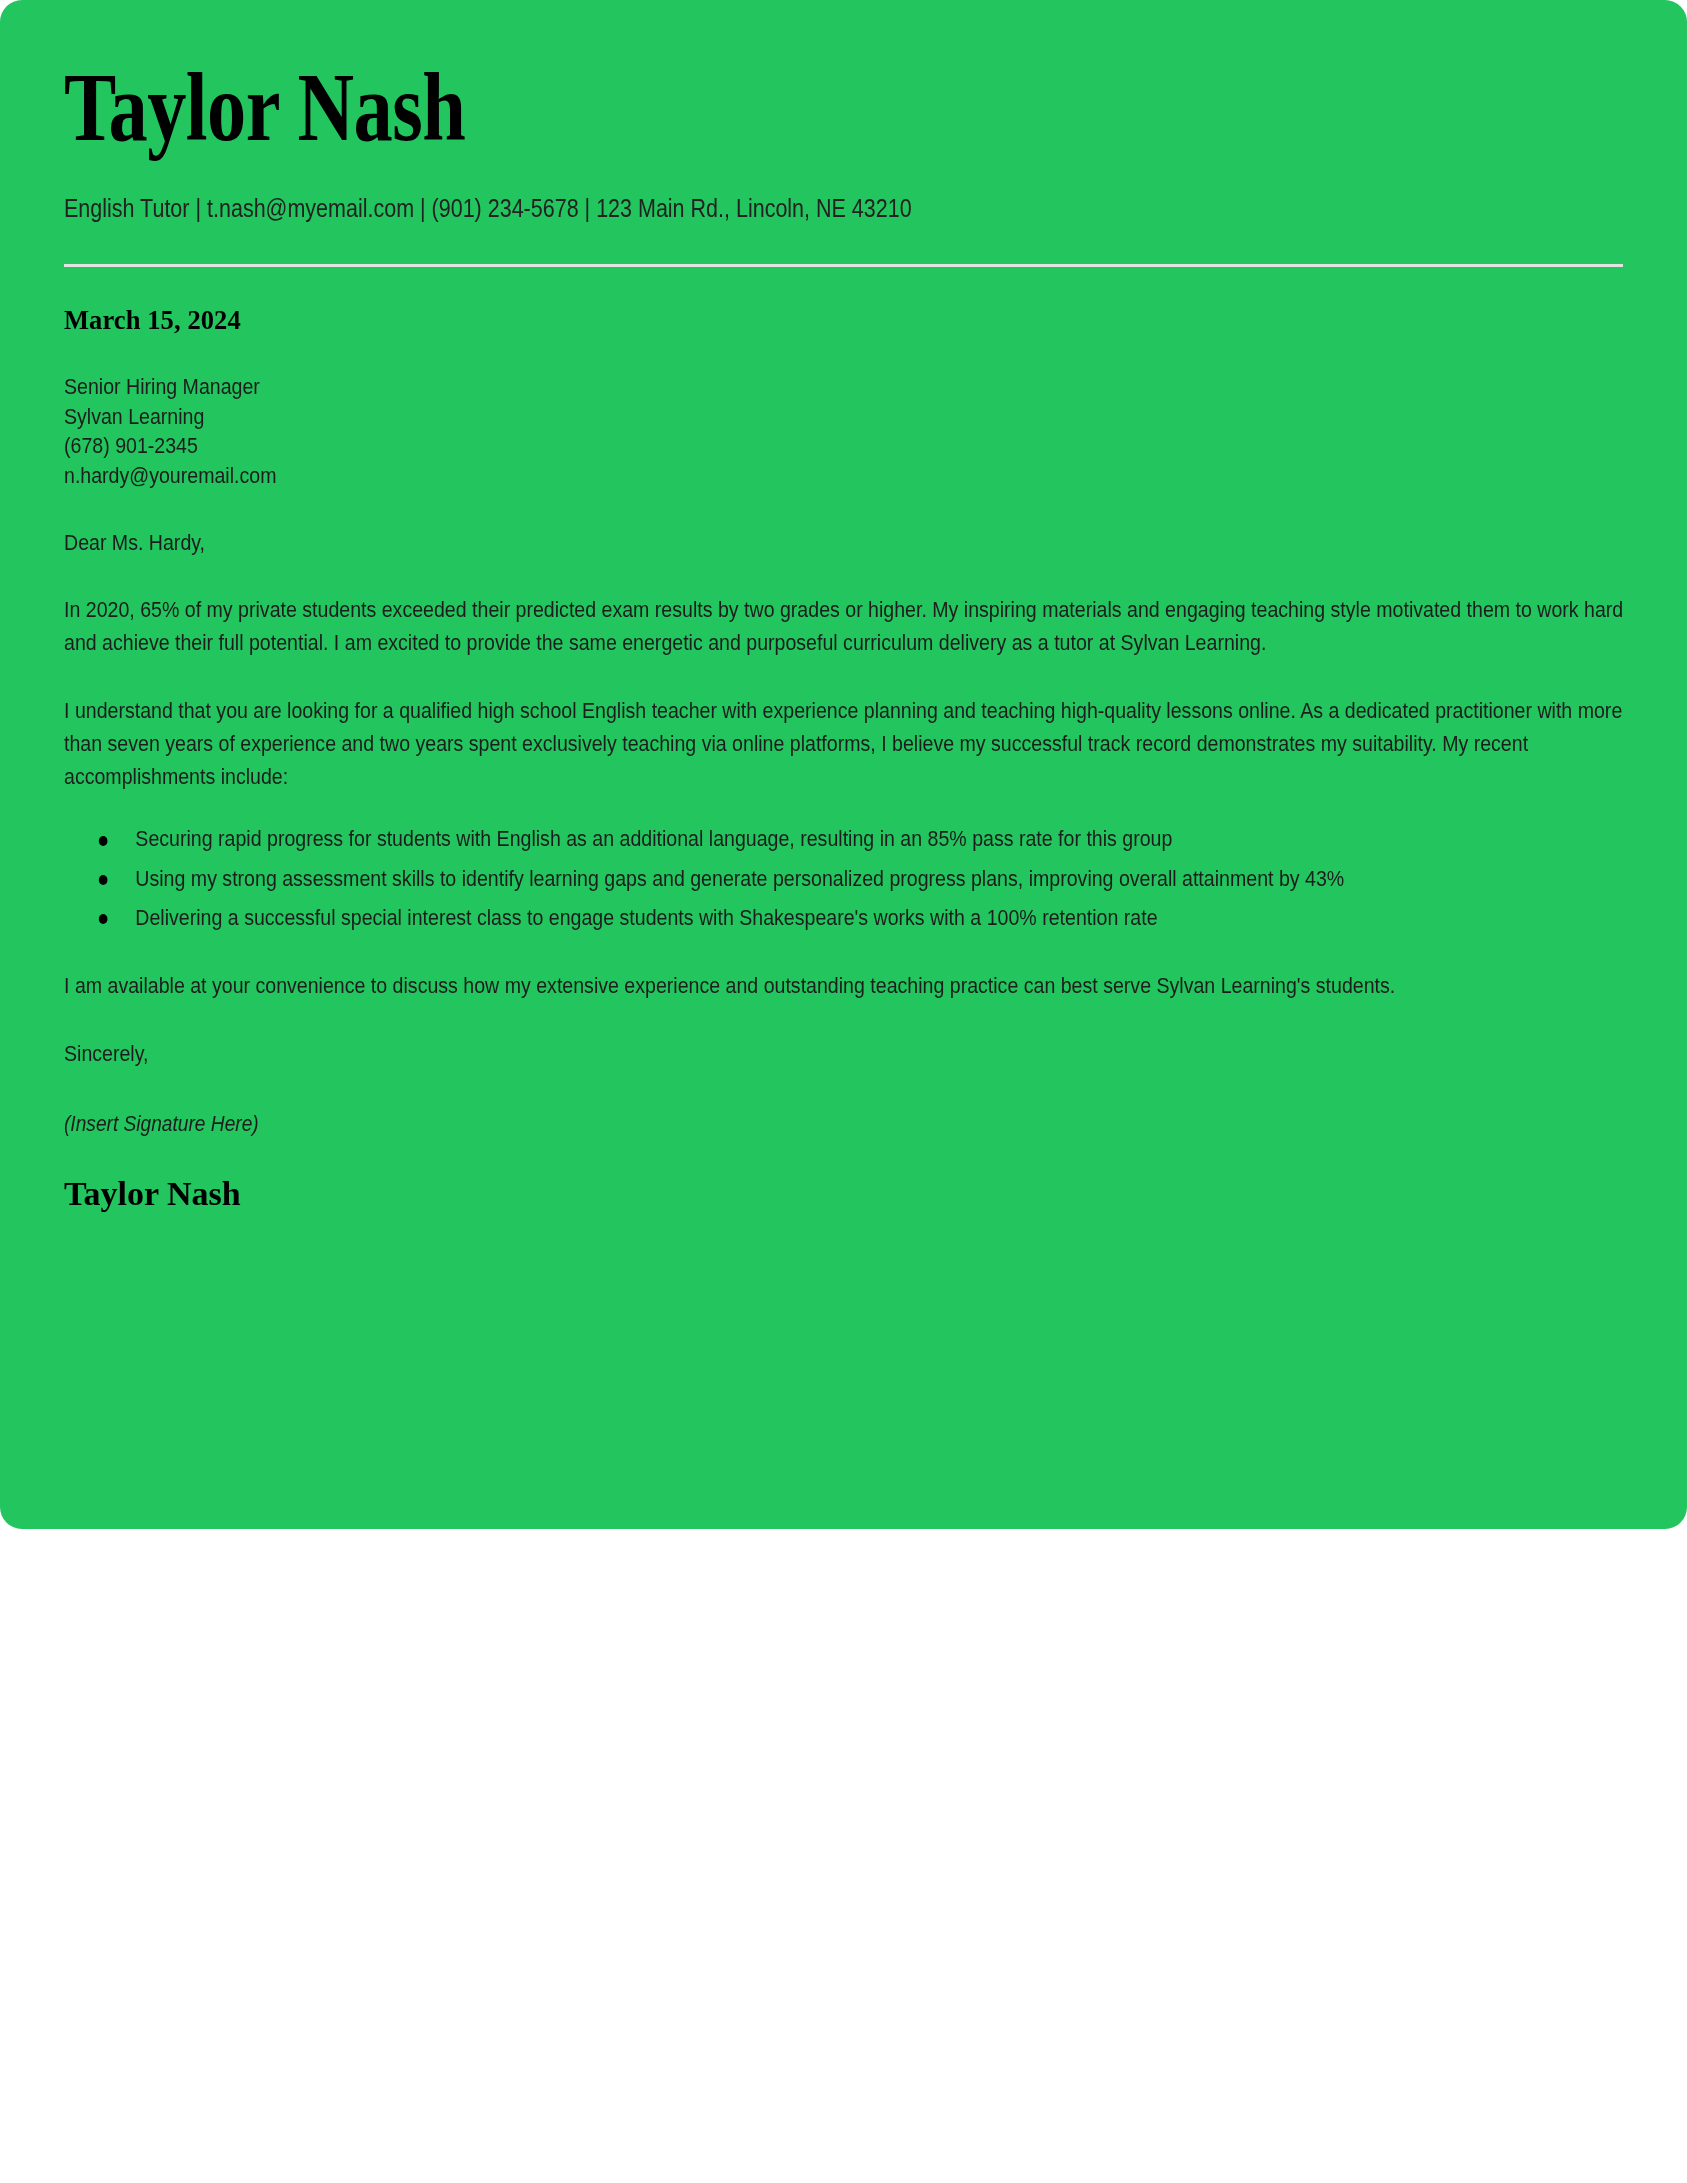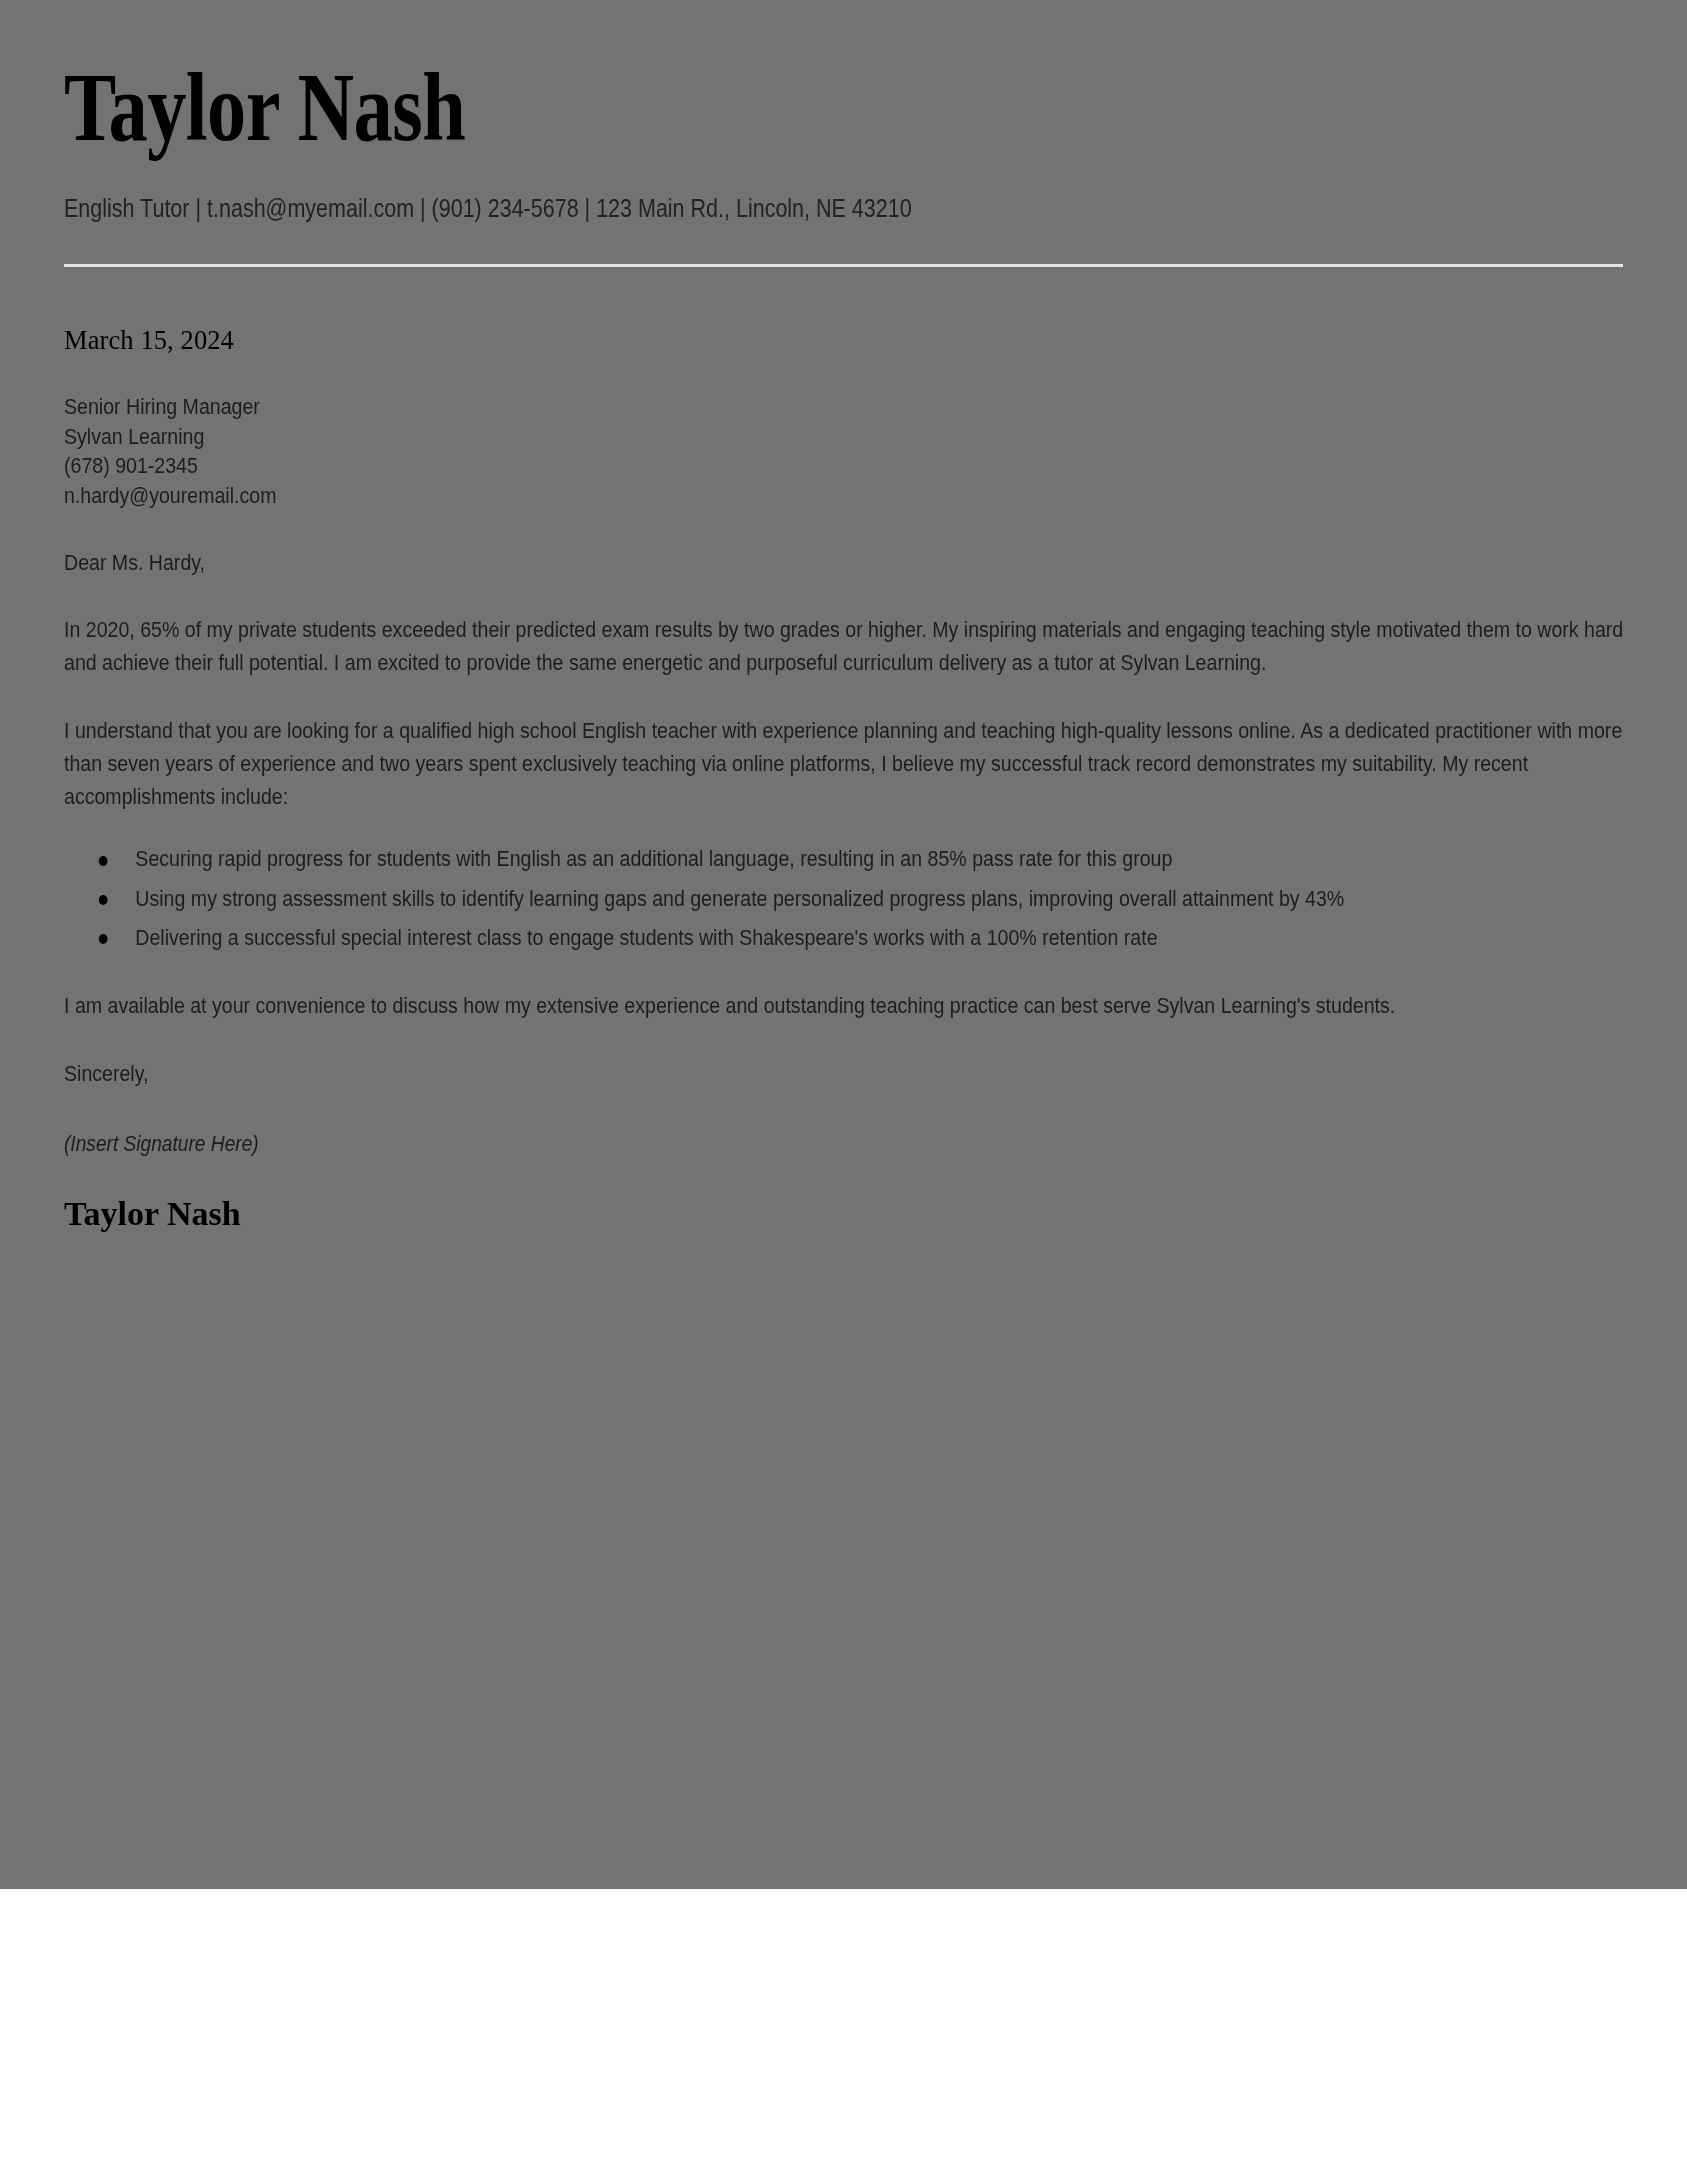--- a/index.html
+++ b/index.html
@@ -4,24 +4,25 @@
 <style>
   html, body {
     margin: 0;
     padding: 0;
     background: #ffffff;
   }
 
   .page {
     position: relative;
     width: 1687px;
-    height: 1889px;
-    background: #737373;
+    height: 1529px;
+    background: #22c55e;
     overflow: hidden;
     box-sizing: border-box;
+    border-radius: 22px;
   }
 
   
   .header {
     padding: 58px 64px 0 64px;
   }
 
   .applicant-name {
     font-family: "Liberation Serif", "DejaVu Serif", serif;
     font-weight: 700;
@@ -53,24 +54,24 @@
     background: #e3e3e3;
   }
 
   
   .body-wrap {
     padding: 0 64px 0 64px;
   }
 
   .letter-date {
     font-family: "Liberation Serif", "DejaVu Serif", serif;
-    font-weight: 400;
+    font-weight: 700;
     font-size: 26.5px;
     color: #000000;
-    margin: 58px 0 0 0;
+    margin: 38px 0 0 0;
     letter-spacing: 0.1px;
   }
 
   .recipient-block {
     margin-top: 36px;
   }
 
   .recipient-name {
     font-family: "Liberation Serif", "DejaVu Serif", serif;
     font-weight: 700;

